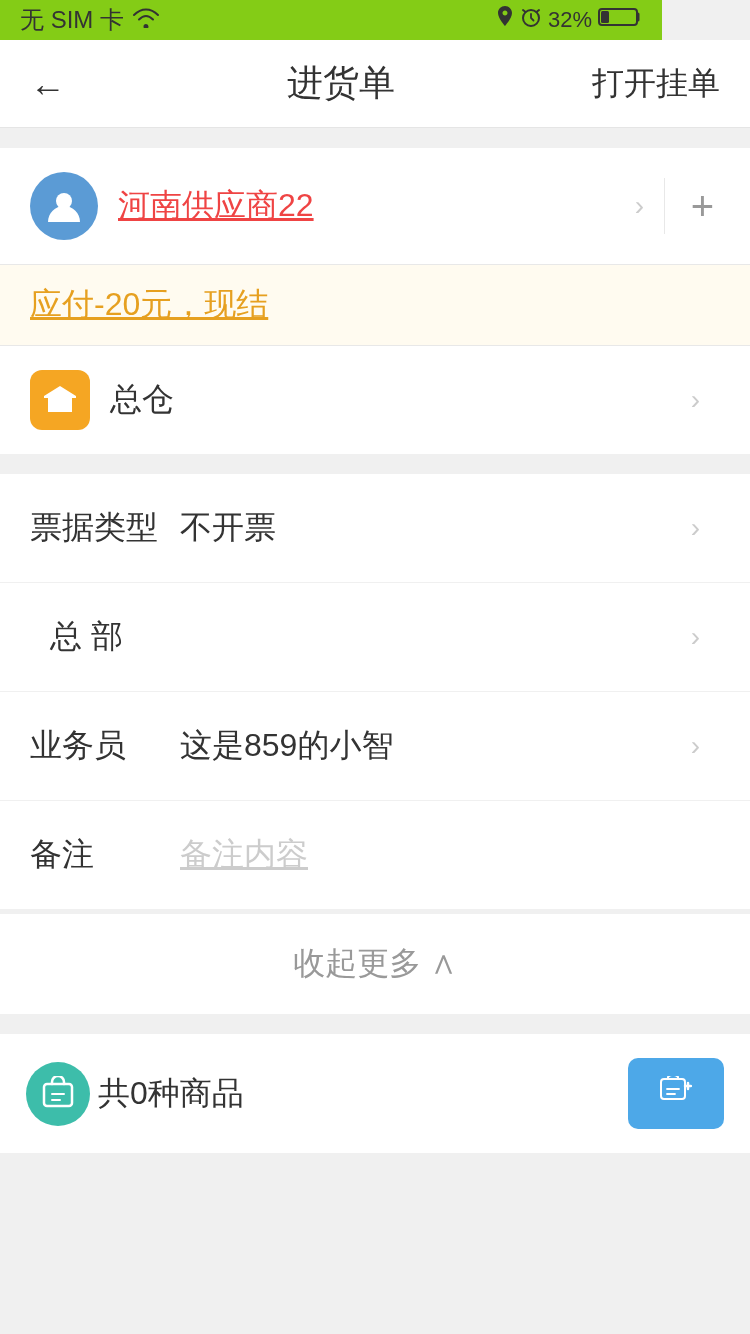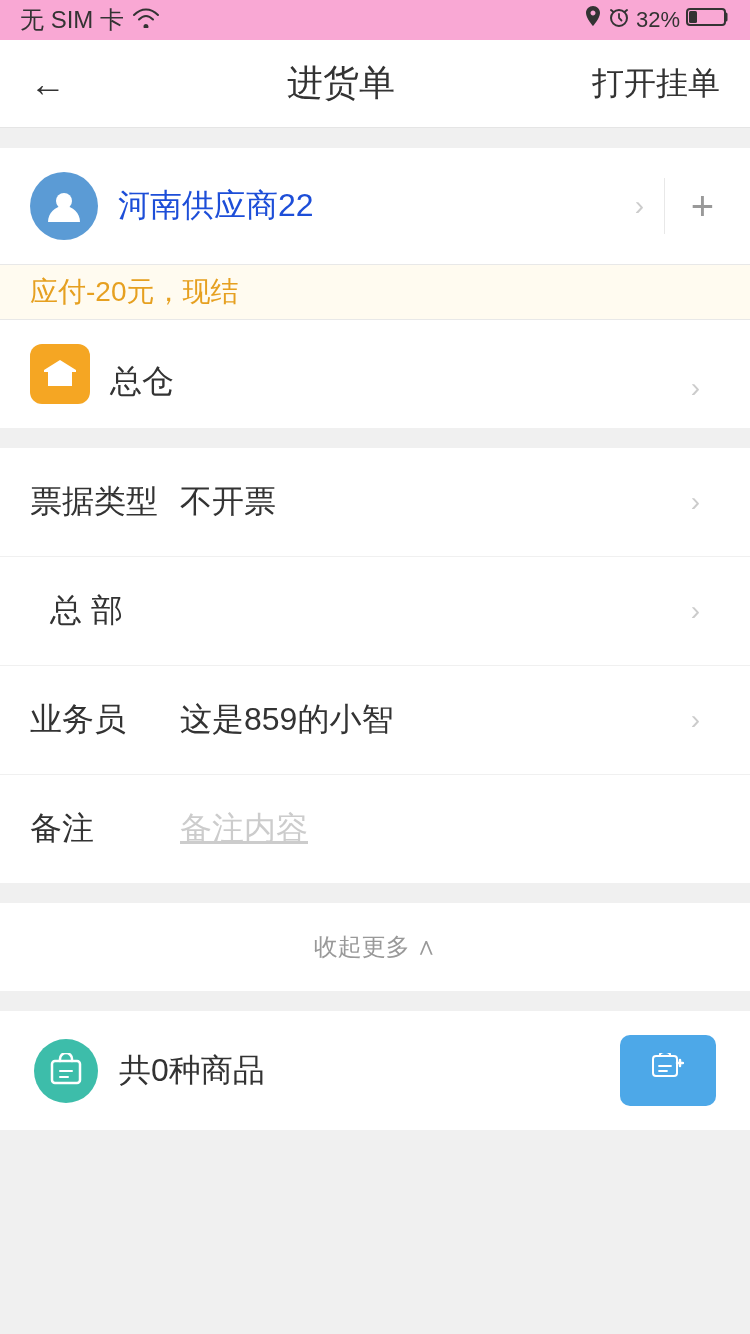--- a/index.html
+++ b/index.html
@@ -8,23 +8,23 @@
       width: 750px;
       min-height: 1334px;
       background: #f0f0f0;
       font-family: -apple-system, "PingFang SC", "Helvetica Neue", Arial, sans-serif;
       font-size: 32px;
       color: #333;
     }
 
     
     .status-bar {
-      width: 750px;
+      width: 662px;
       height: 40px;
-      background: #f9a8d4;
+      background: #84cc16;
       display: flex;
       align-items: center;
       justify-content: space-between;
       padding: 0 20px;
       font-size: 24px;
       color: #333;
     }
     .status-left { display: flex; align-items: center; gap: 8px; }
     .status-center { font-size: 28px; font-weight: 500; }
     .status-right { display: flex; align-items: center; gap: 6px; font-size: 22px; }
@@ -89,21 +89,22 @@
       flex-shrink: 0;
     }
     .avatar-icon {
       width: 40px;
       height: 40px;
       fill: #fff;
     }
     .supplier-name {
       flex: 1;
       font-size: 32px;
-      color: #1d4ed8;
+      color: #ef4444;
+      text-decoration: underline;
     }
     .chevron {
       color: #ccc;
       font-size: 28px;
       margin-right: 20px;
     }
     .add-btn {
       width: 56px;
       height: 56px;
       display: flex;
@@ -112,29 +113,30 @@
       font-size: 40px;
       color: #999;
       cursor: pointer;
       border-left: 1px solid #e8e8e8;
       padding-left: 20px;
     }
 
     
     .notice-banner {
       background: #fffbf0;
-      padding: 8px 30px;
-      font-size: 28px;
+      padding: 18px 30px;
+      font-size: 32px;
       color: #e6a020;
+      text-decoration: underline;
     }
 
     
     .warehouse-row {
       display: flex;
-      align-items: flex-end;
+      align-items: center;
       padding: 24px 30px;
       background: #fff;
       border-top: 1px solid #e8e8e8;
     }
     .warehouse-icon {
       width: 60px;
       height: 60px;
       background: #f5a623;
       border-radius: 12px;
       display: flex;
@@ -182,34 +184,34 @@
       text-decoration: underline;
     }
 
     
     .collapse-row {
       background: #fff;
       display: flex;
       align-items: center;
       justify-content: center;
       padding: 28px 0;
+      margin-top: 5px;
+      font-size: 32px;
+      color: #999;
+      cursor: pointer;
+    }
+
+    
+    .bottom-bar {
+      background: #fff;
       margin-top: 20px;
-      font-size: 24px;
-      color: #999;
-      cursor: pointer;
-    }
-
-    
-    .bottom-bar {
-      background: #fff;
-      margin-top: 20px;
-      display: flex;
-      align-items: center;
-      padding: 24px 34px;
-      gap: 21px;
+      display: flex;
+      align-items: center;
+      padding: 24px 26px;
+      gap: 8px;
     }
     .product-count-icon {
       width: 64px;
       height: 64px;
       background: #3dbdaa;
       border-radius: 50%;
       display: flex;
       align-items: center;
       justify-content: center;
       flex-shrink: 0;

